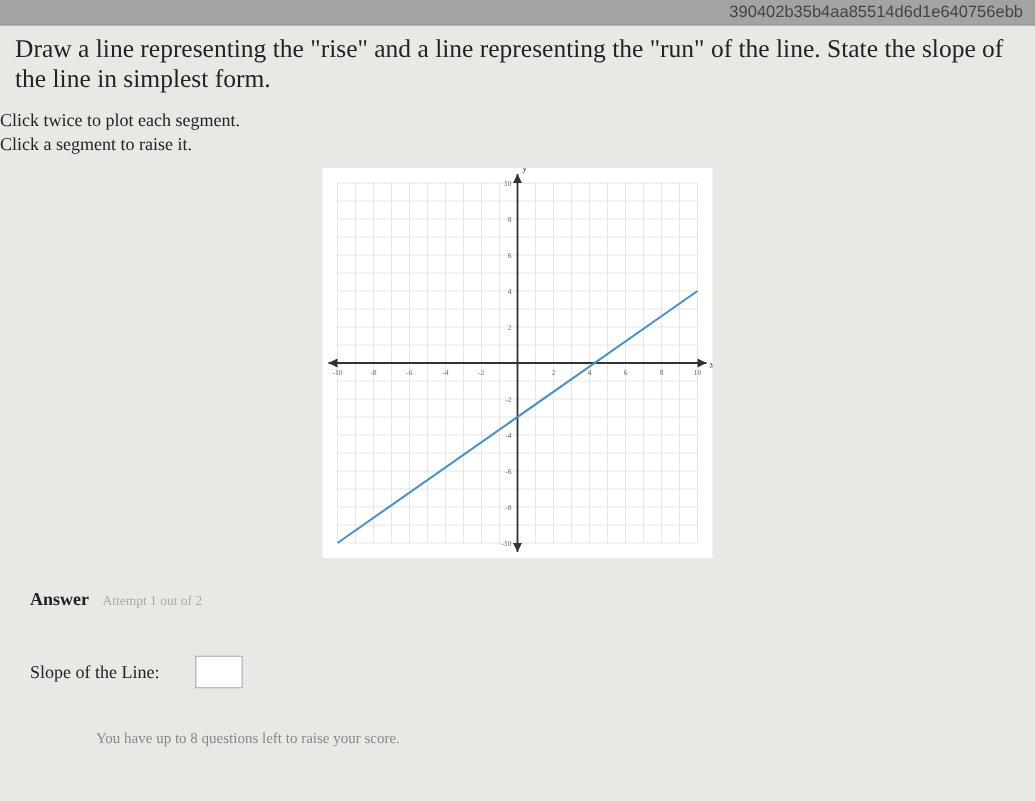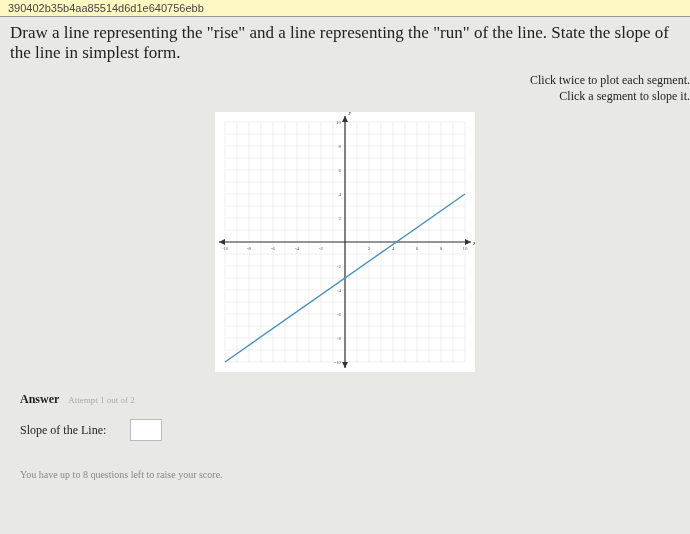--- a/index.html
+++ b/index.html
@@ -10,29 +10,30 @@
       height: 534px;
       overflow: hidden;
       position: relative;
     }
     .url-bar {
       font-family: Arial, sans-serif;
       font-size: 11px;
       color: #444;
       padding: 2px 8px;
       border-bottom: 1px solid #999;
-      background: #fef9c3;
+      background: #a3a3a3;
+      text-align: right;
     }
     .question {
       padding: 6px 10px 10px 10px;
       font-size: 17px;
       color: #222;
     }
     .instructions {
-      text-align: right;
+      text-align: left;
       font-size: 12px;
       color: #222;
       line-height: 1.3;
       margin-bottom: 8px;
     }
     .chart-wrap {
       display: flex;
       justify-content: center;
       margin-bottom: 20px;
     }
@@ -41,21 +42,21 @@
       position: relative;
       width: 260px;
       height: 260px;
     }
     .answer-section {
       padding: 0 20px;
     }
     .answer-label {
       font-size: 12px;
       color: #222;
-      margin-bottom: 12px;
+      margin-bottom: 30px;
     }
     .attempt {
       font-size: 9px;
       color: #aaa;
       margin-left: 6px;
     }
     .slope-row {
       display: flex;
       align-items: center;
       gap: 24px;
@@ -78,32 +79,33 @@
       color: #fff;
       border: none;
       font-size: 9px;
       padding: 6px 10px;
       cursor: pointer;
     }
     .footer-note {
       font-size: 10px;
       color: #888;
       padding: 0 20px;
+      margin-left: 44px;
     }
   </style>
 </head>
 <body>
 
 <div class="url-bar">390402b35b4aa85514d6d1e640756ebb</div>
 
 <div class="question">Draw a line representing the "rise" and a line representing the "run" of the line. State the slope of the line in simplest form.</div>
 
 <div class="instructions">
   <div>Click twice to plot each segment.</div>
-  <div>Click a segment to slope it.</div>
+  <div>Click a segment to raise it.</div>
 </div>
 
 <div class="chart-wrap">
   <div class="chart">
     <svg id="chart-svg" width="260" height="260" viewBox="0 0 260 260">
         <line x1="10" y1="250" x2="10" y2="10" stroke="#ddd" stroke-width="0.5"></line>
         <line x1="22" y1="250" x2="22" y2="10" stroke="#ddd" stroke-width="0.5"></line>
         <line x1="34" y1="250" x2="34" y2="10" stroke="#ddd" stroke-width="0.5"></line>
         <line x1="46" y1="250" x2="46" y2="10" stroke="#ddd" stroke-width="0.5"></line>
         <line x1="58" y1="250" x2="58" y2="10" stroke="#ddd" stroke-width="0.5"></line>

